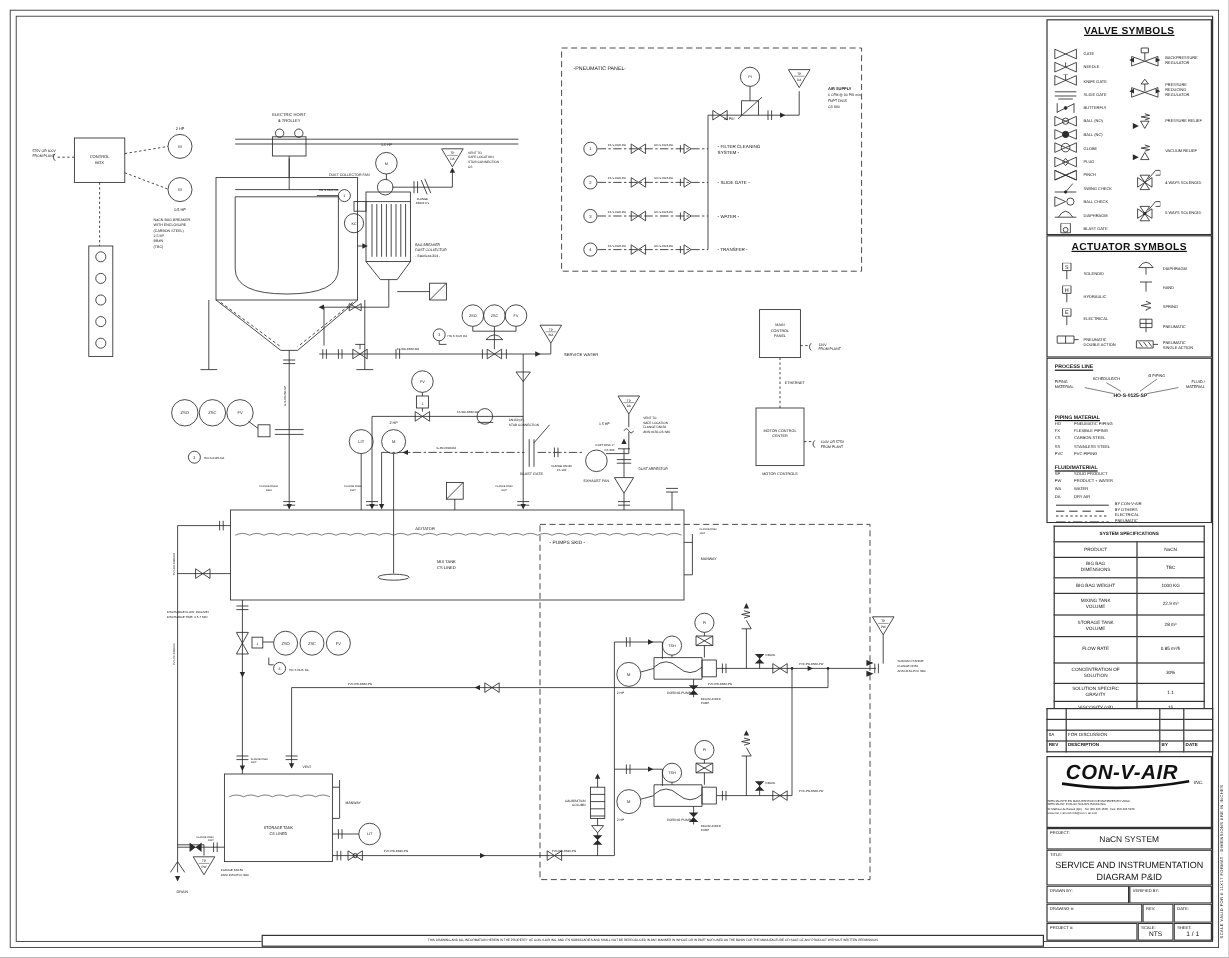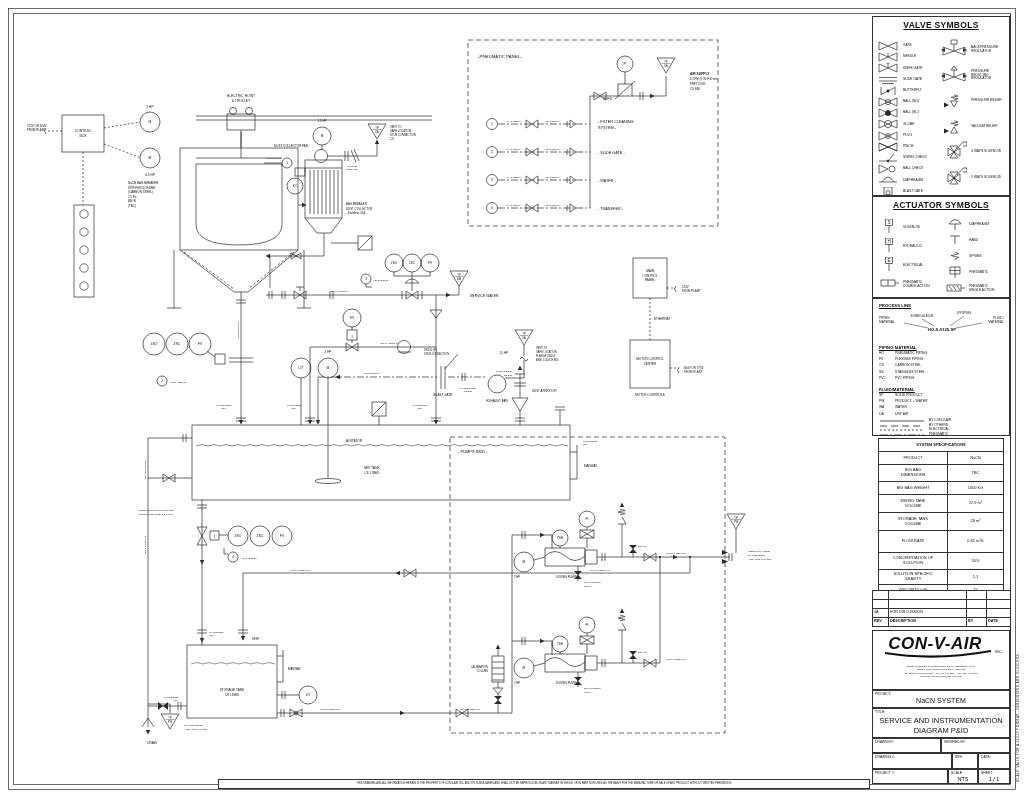--- a/index.html
+++ b/index.html
@@ -21,21 +21,21 @@
   .spec td{border:.6px solid #333;font-size:3.9px;text-align:center;padding:1px 1px;line-height:1.2;}
   .rev td{border:.6px solid #333;font-size:3.8px;text-align:left;padding:0 1px;height:8px;line-height:1;}
   .tb-cell{position:absolute;border:.8px solid #333;box-sizing:border-box;background:#fff;}
   .tb-lab{position:absolute;font-size:3.4px;top:1px;left:2px;}
   .tb-val{position:absolute;width:100%;text-align:center;}
   #vstrip{position:absolute;left:1010px;top:14px;width:6px;height:770px;border-left:1px solid #333;}
   #vstrip span{position:absolute;display:block;transform:rotate(-90deg);transform-origin:0 0;
      font-size:3.3px;white-space:nowrap;left:4.6px;top:768px;letter-spacing:.4px;}
   #disclaimer{position:absolute;left:218px;top:779px;width:650px;height:8px;border:.7px solid #333;
      font-size:2.6px;text-align:center;line-height:7.5px;background:#fff;overflow:hidden;white-space:nowrap;}
-  .logo-wrap{text-align:center;}
+  .logo-wrap{}
 </style>
 </head>
 <body>
 
 <div id="stage">
 
 <svg id="diagram" width="1024" height="798" viewBox="0 0 1024 798" style="position:absolute;left:0;top:0">
   <g>
     <rect class="ln" x="8.5" y="8.5" width="1007" height="781"></rect>
     <rect class="ln" x="13.5" y="13.5" width="997" height="771"></rect>

